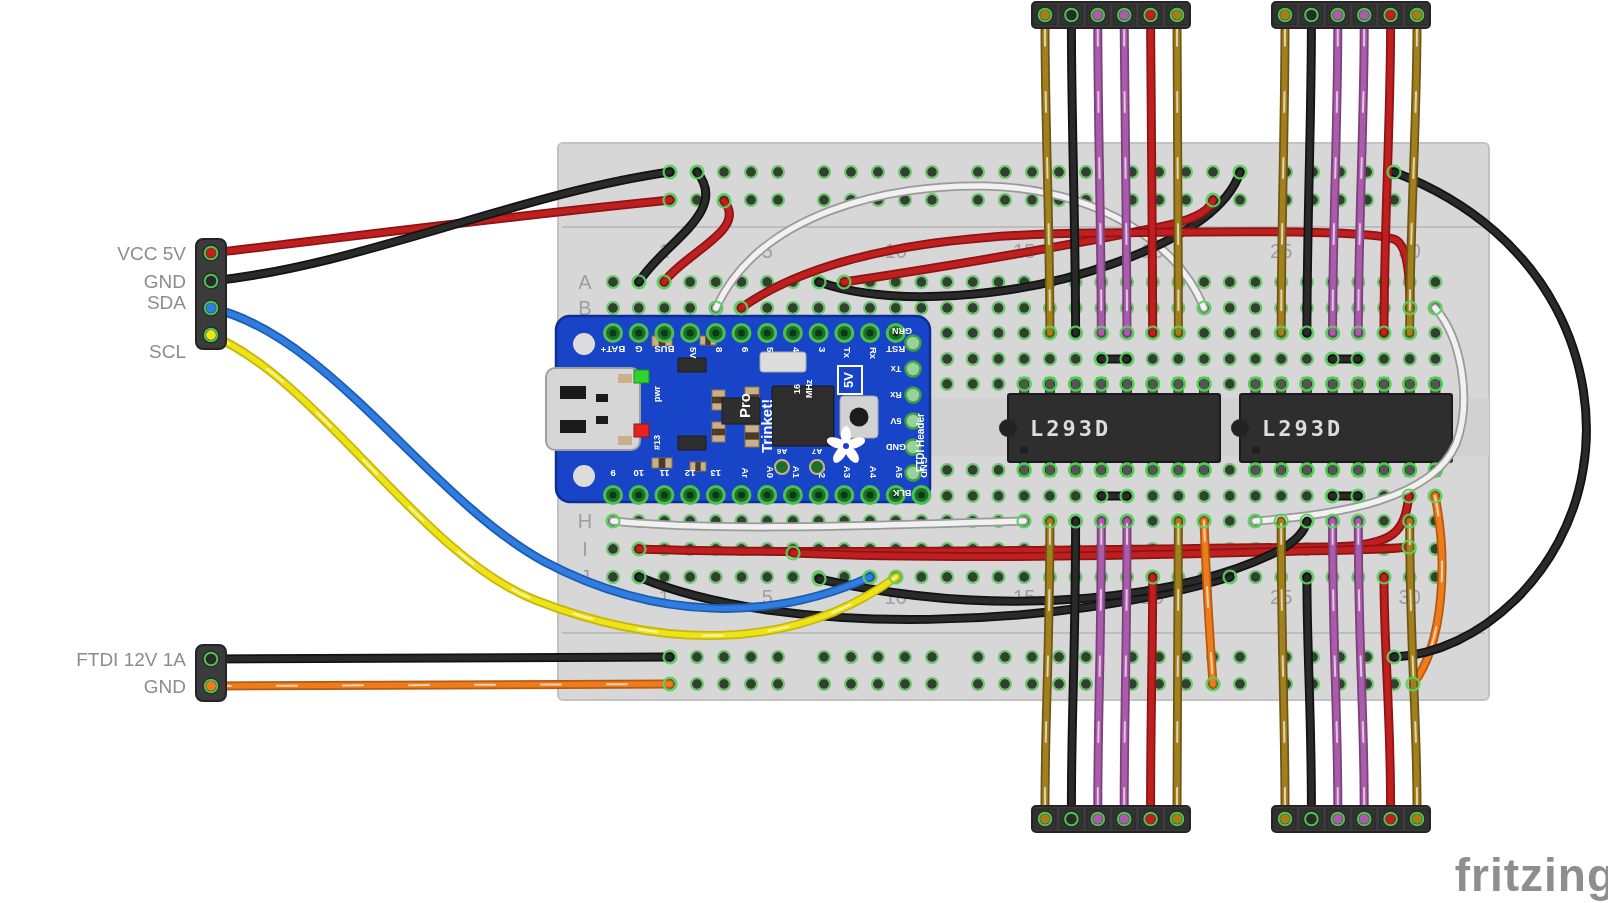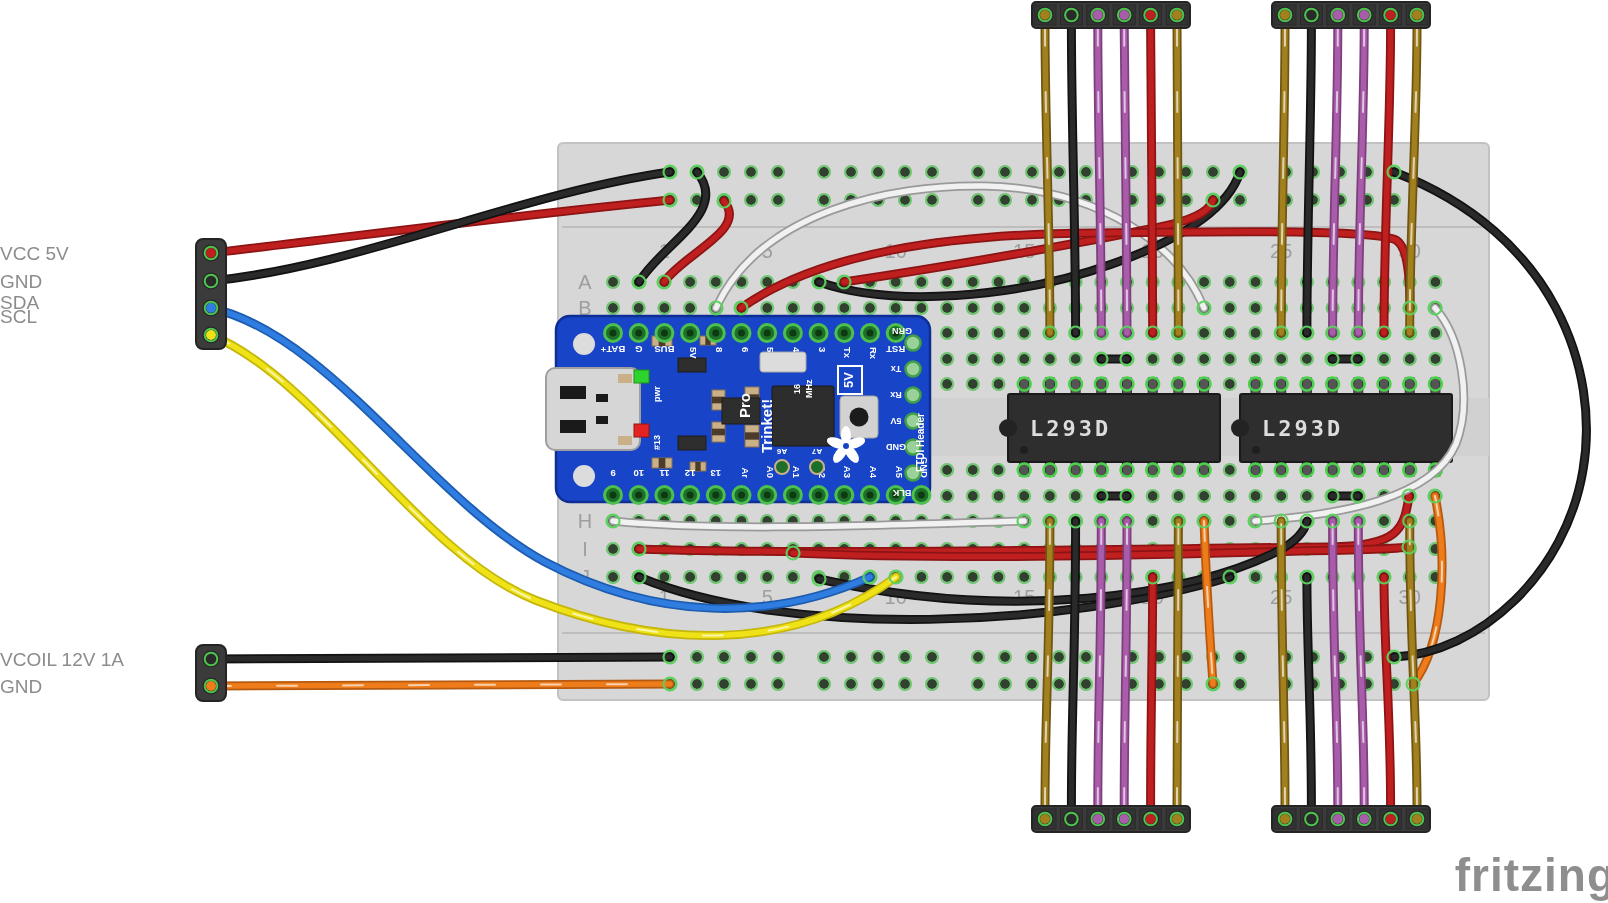--- a/index.html
+++ b/index.html
@@ -1,19 +1,19 @@
 <!DOCTYPE html>
 <html><head>
 <meta charset="utf-8">
 <style>
   html,body{margin:0;padding:0;background:#fff;}
   .stage{position:relative;width:1608px;height:903px;background:#fff;overflow:hidden;
          font-family:"Liberation Sans",sans-serif;}
   #scene{position:absolute;left:0;top:0;}
-  .side-label{position:absolute;left:0;width:186px;height:24px;line-height:24px;
+  .side-label{position:absolute;left:0;width:186px;text-align:right;height:24px;line-height:24px;
               font-size:19px;color:#8c8c8c;white-space:nowrap;}
   .watermark{position:absolute;right:-8px;top:848px;font-size:46px;font-weight:600;
              color:#8e8e8e;letter-spacing:1px;}
 </style>
 </head>
 <body>
 
 <div class="stage">
   <svg id="scene" width="1608" height="903" viewBox="0 0 1608 903">
       <g>
@@ -1987,18 +1987,18 @@
         <text x="853" y="388" font-size="13" text-anchor="start" transform="rotate(-90 853 388)">5V</text>
         <text x="924" y="472" font-size="10" text-anchor="start" transform="rotate(-90 924 472)">FTDI Header</text>
         <text x="902" y="328" font-size="9" text-anchor="middle" transform="rotate(180 902 328)">GRN</text>
         <text x="902" y="490" font-size="9" text-anchor="middle" transform="rotate(180 902 490)">BLK</text>
       </g>
     </svg>
 
   <div class="side-label" style="top:242px">VCC 5V</div>
   <div class="side-label" style="top:270px">GND</div>
   <div class="side-label" style="top:291px">SDA</div>
-  <div class="side-label" style="top:305px">SCL</div>
-  <div class="side-label" style="top:648px">VCOIL 12V 1A</div>
+  <div class="side-label" style="top:340px">SCL</div>
+  <div class="side-label" style="top:648px">FTDI 12V 1A</div>
   <div class="side-label" style="top:675px">GND</div>
 
   <div class="watermark">fritzing</div>
 </div>
 
 </body></html>

